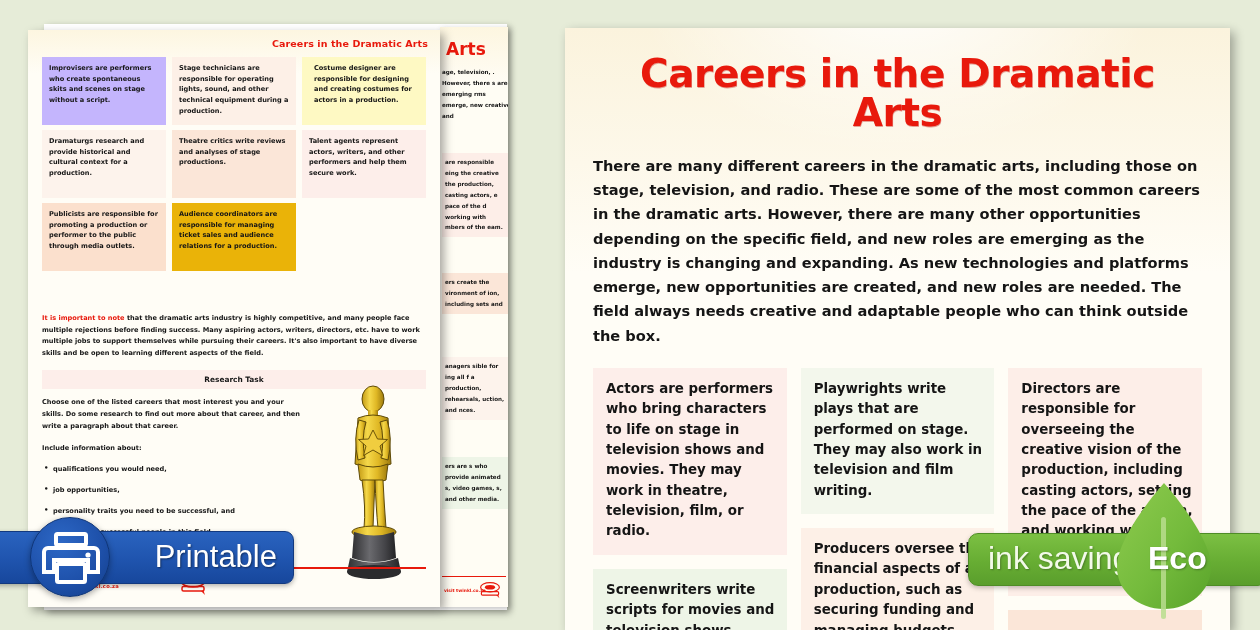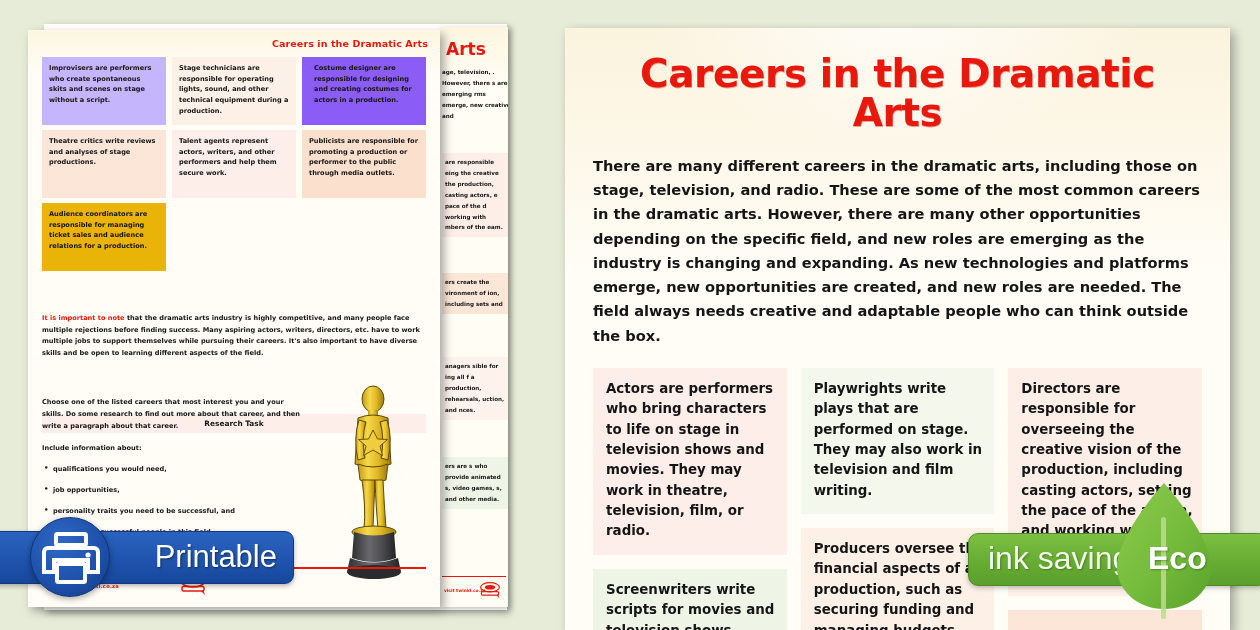--- a/index.html
+++ b/index.html
@@ -45,21 +45,21 @@
     color: #161616; font-weight: bold; min-height: 68px;
   }
   .lp-note {
     position: absolute; left: 14px; top: 283px; width: 384px;
     font-size: 6.6px; line-height: 1.75; font-weight: bold; color: #161616;
   }
   .lp-note b { color: #e8190c; }
   .lp-rt-head {
     position: absolute; left: 14px; top: 340px; width: 384px;
     background: #fdeeea; text-align: center;
-    padding: 5px 0; font-size: 7.4px; font-weight: bold; color: #161616; margin-top: 44px;
+    padding: 5px 0; font-size: 7.4px; font-weight: bold; color: #161616;
   }
   .lp-rt-body {
     position: absolute; left: 14px; top: 366px; width: 260px;
     font-size: 6.6px; line-height: 1.85; font-weight: bold; color: #161616;
   }
   .lp-rt-body p { margin-bottom: 9px; }
   .lp-rt-body ul { list-style: none; }
   .lp-rt-body li { margin-bottom: 9px; padding-left: 11px; position: relative; }
   .lp-rt-body li:before {
     content: "•"; position: absolute; left: 2px; top: -1px; font-size: 7px;
@@ -193,21 +193,22 @@
     </svg>
   </div>
 
   <div class="lp-front">
     <div class="lp-front-topwash"></div>
     <div class="lp-title">Careers in the Dramatic Arts</div>
 
     <div class="lp-grid">
       <div class="lp-cell" style="background:#c4b5fd;"><b>Improvisers</b><span> are performers who create spontaneous skits and scenes on stage without a script.</span></div>
       <div class="lp-cell" style="background:#fdf0e7;"><b>Stage technicians</b><span> are responsible for operating lights, sound, and other technical equipment during a production.</span></div>
-      <div class="lp-cell" style="background:#8b5cf6;padding-left:12px;"><b>Costume designer</b><span> are responsible for designing and creating costumes for actors in a production.</span></div>
+      <div class="lp-cell" style="background:#fef9c3;padding-left:12px;"><b>Costume designer</b><span> are responsible for designing and creating costumes for actors in a production.</span></div>
+      <div class="lp-cell" style="background:#fdf3ec;"><b>Dramaturgs</b><span> research and provide historical and cultural context for a production.</span></div>
       <div class="lp-cell" style="background:#fbe6d8;"><b>Theatre critics</b><span> write reviews and analyses of stage productions.</span></div>
       <div class="lp-cell" style="background:#fdeeea;"><b>Talent agents</b><span> represent actors, writers, and other performers and help them secure work.</span></div>
       <div class="lp-cell" style="background:#fbe0cd;"><b>Publicists</b><span> are responsible for promoting a production or performer to the public through media outlets.</span></div>
       <div class="lp-cell" style="background:#eab308;"><b>Audience coordinators</b><span> are responsible for managing ticket sales and audience relations for a production.</span></div>
     </div>
 
     <div class="lp-note">
       <b>It is important to note</b><span> that the dramatic arts industry is highly competitive, and many people face multiple rejections before finding success. Many aspiring actors, writers, directors, etc. have to work multiple jobs to support themselves while pursuing their careers. It's also important to have diverse skills and be open to learning different aspects of the field.</span>
     </div>
 

